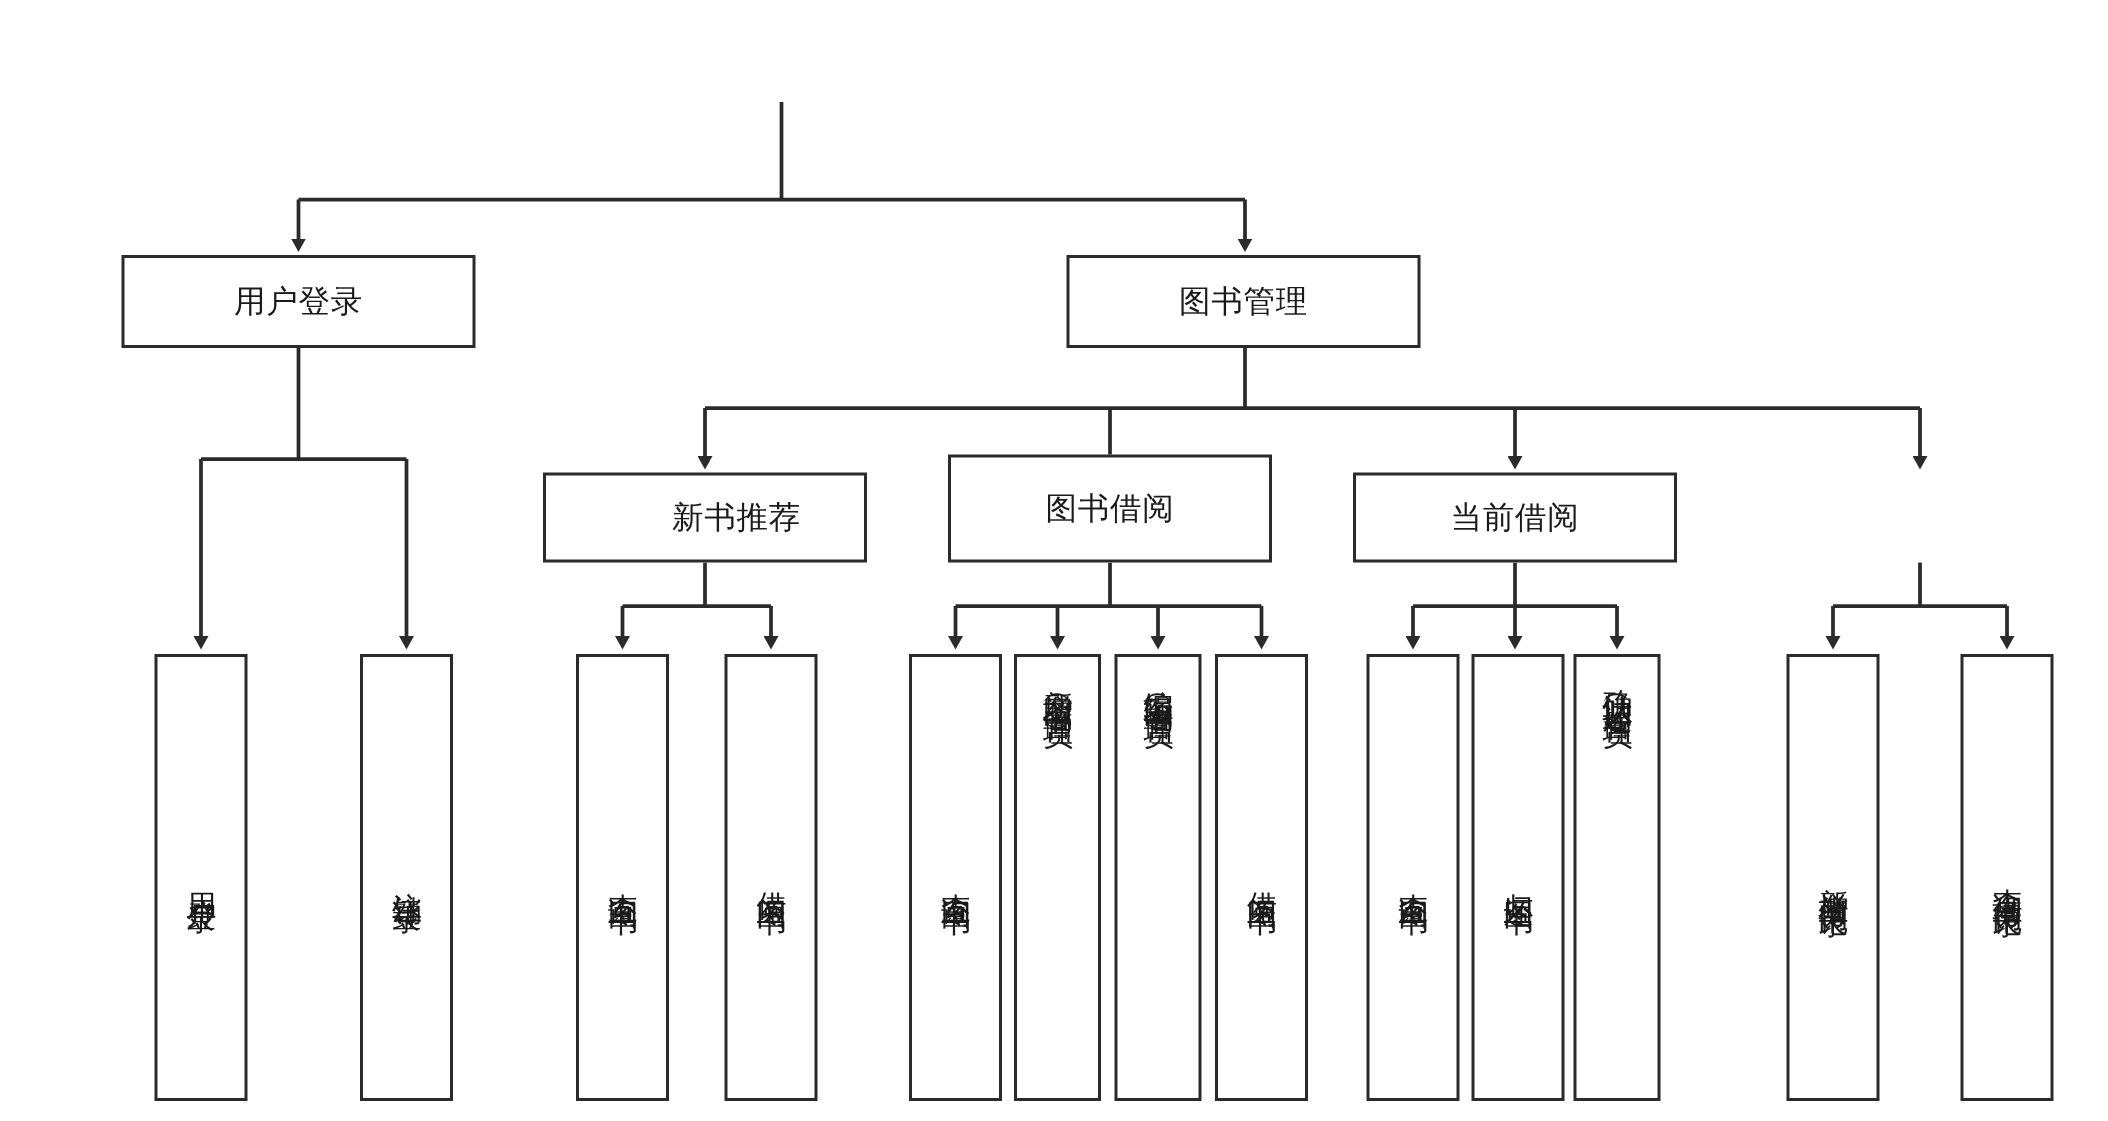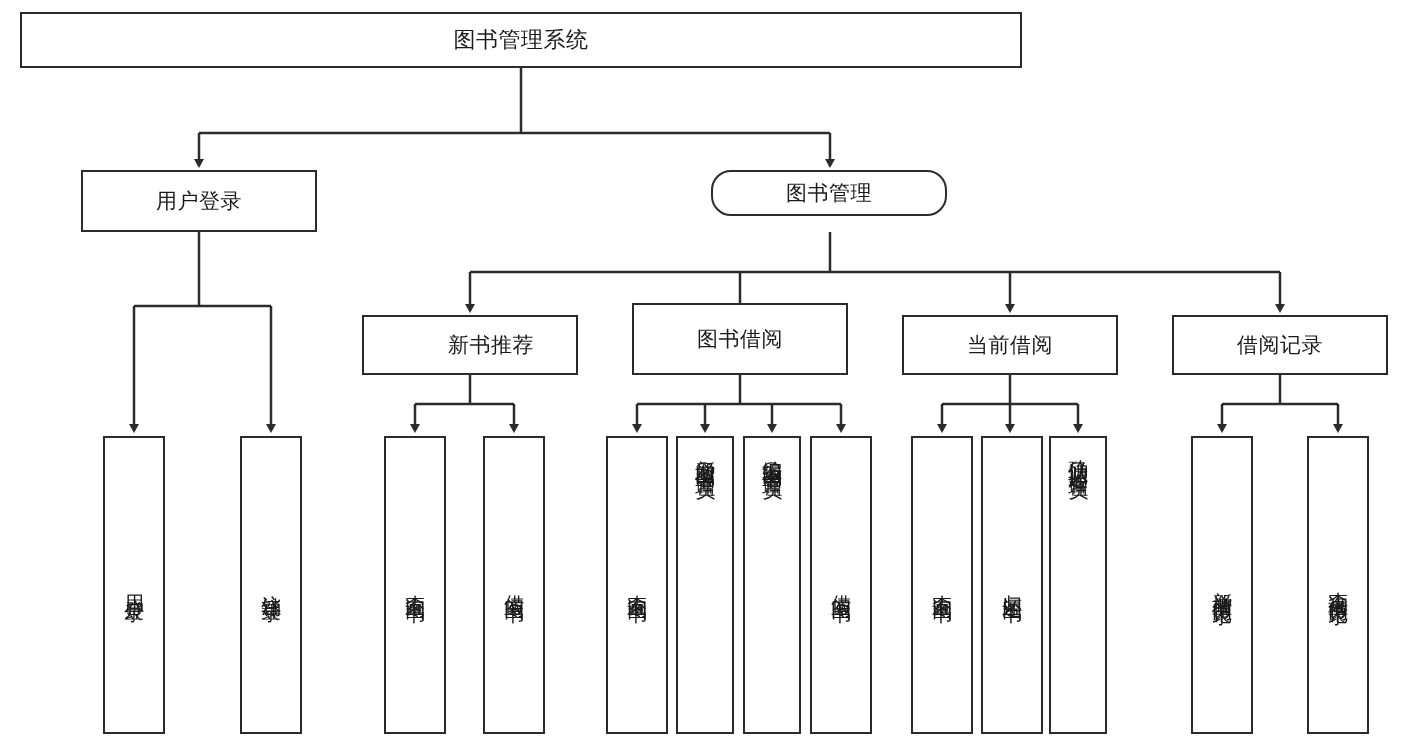--- a/index.html
+++ b/index.html
@@ -123,42 +123,36 @@
       <path d="M1010,404 L1010,425" marker-end="url(#arrow)"></path>
       <path d="M1078,404 L1078,425" marker-end="url(#arrow)"></path>
 
       <path d="M1280,375 L1280,404"></path>
       <path d="M1222,404 L1338,404"></path>
       <path d="M1222,404 L1222,425" marker-end="url(#arrow)"></path>
       <path d="M1338,404 L1338,425" marker-end="url(#arrow)"></path>
     </g>
   </svg>
 
-  <div class="node horiz root" style="left:20px; top:12px; width:1002px; height:56px;">
-    <span class="label">图书管理系统</span>
-  </div>
 
   <div class="node horiz" style="left:81px; top:170px; width:236px; height:62px;">
     <span class="label">用户登录</span>
   </div>
-  <div class="node horiz" style="left:711px; top:170px; width:236px; height:46px;border-radius:20px;">
+  <div class="node horiz" style="left:711px; top:170px; width:236px; height:62px;">
     <span class="label">图书管理</span>
   </div>
 
   <div class="node horiz" style="left:362px; top:315px; width:216px; height:60px;padding-left:42px;">
     <span class="label">新书推荐</span>
   </div>
   <div class="node horiz" style="left:632px; top:303px; width:216px; height:72px;">
     <span class="label">图书借阅</span>
   </div>
   <div class="node horiz" style="left:902px; top:315px; width:216px; height:60px;">
     <span class="label">当前借阅</span>
-  </div>
-  <div class="node horiz" style="left:1172px; top:315px; width:216px; height:60px;">
-    <span class="label">借阅记录</span>
   </div>
 
   <div class="node vert mid" style="left:103px; top:436px; width:62px; height:298px;">
     <span class="label">用户登录</span>
   </div>
   <div class="node vert mid" style="left:240px; top:436px; width:62px; height:298px;">
     <span class="label">注销登录</span>
   </div>
 
   <div class="node vert mid" style="left:384px; top:436px; width:62px; height:298px;">

